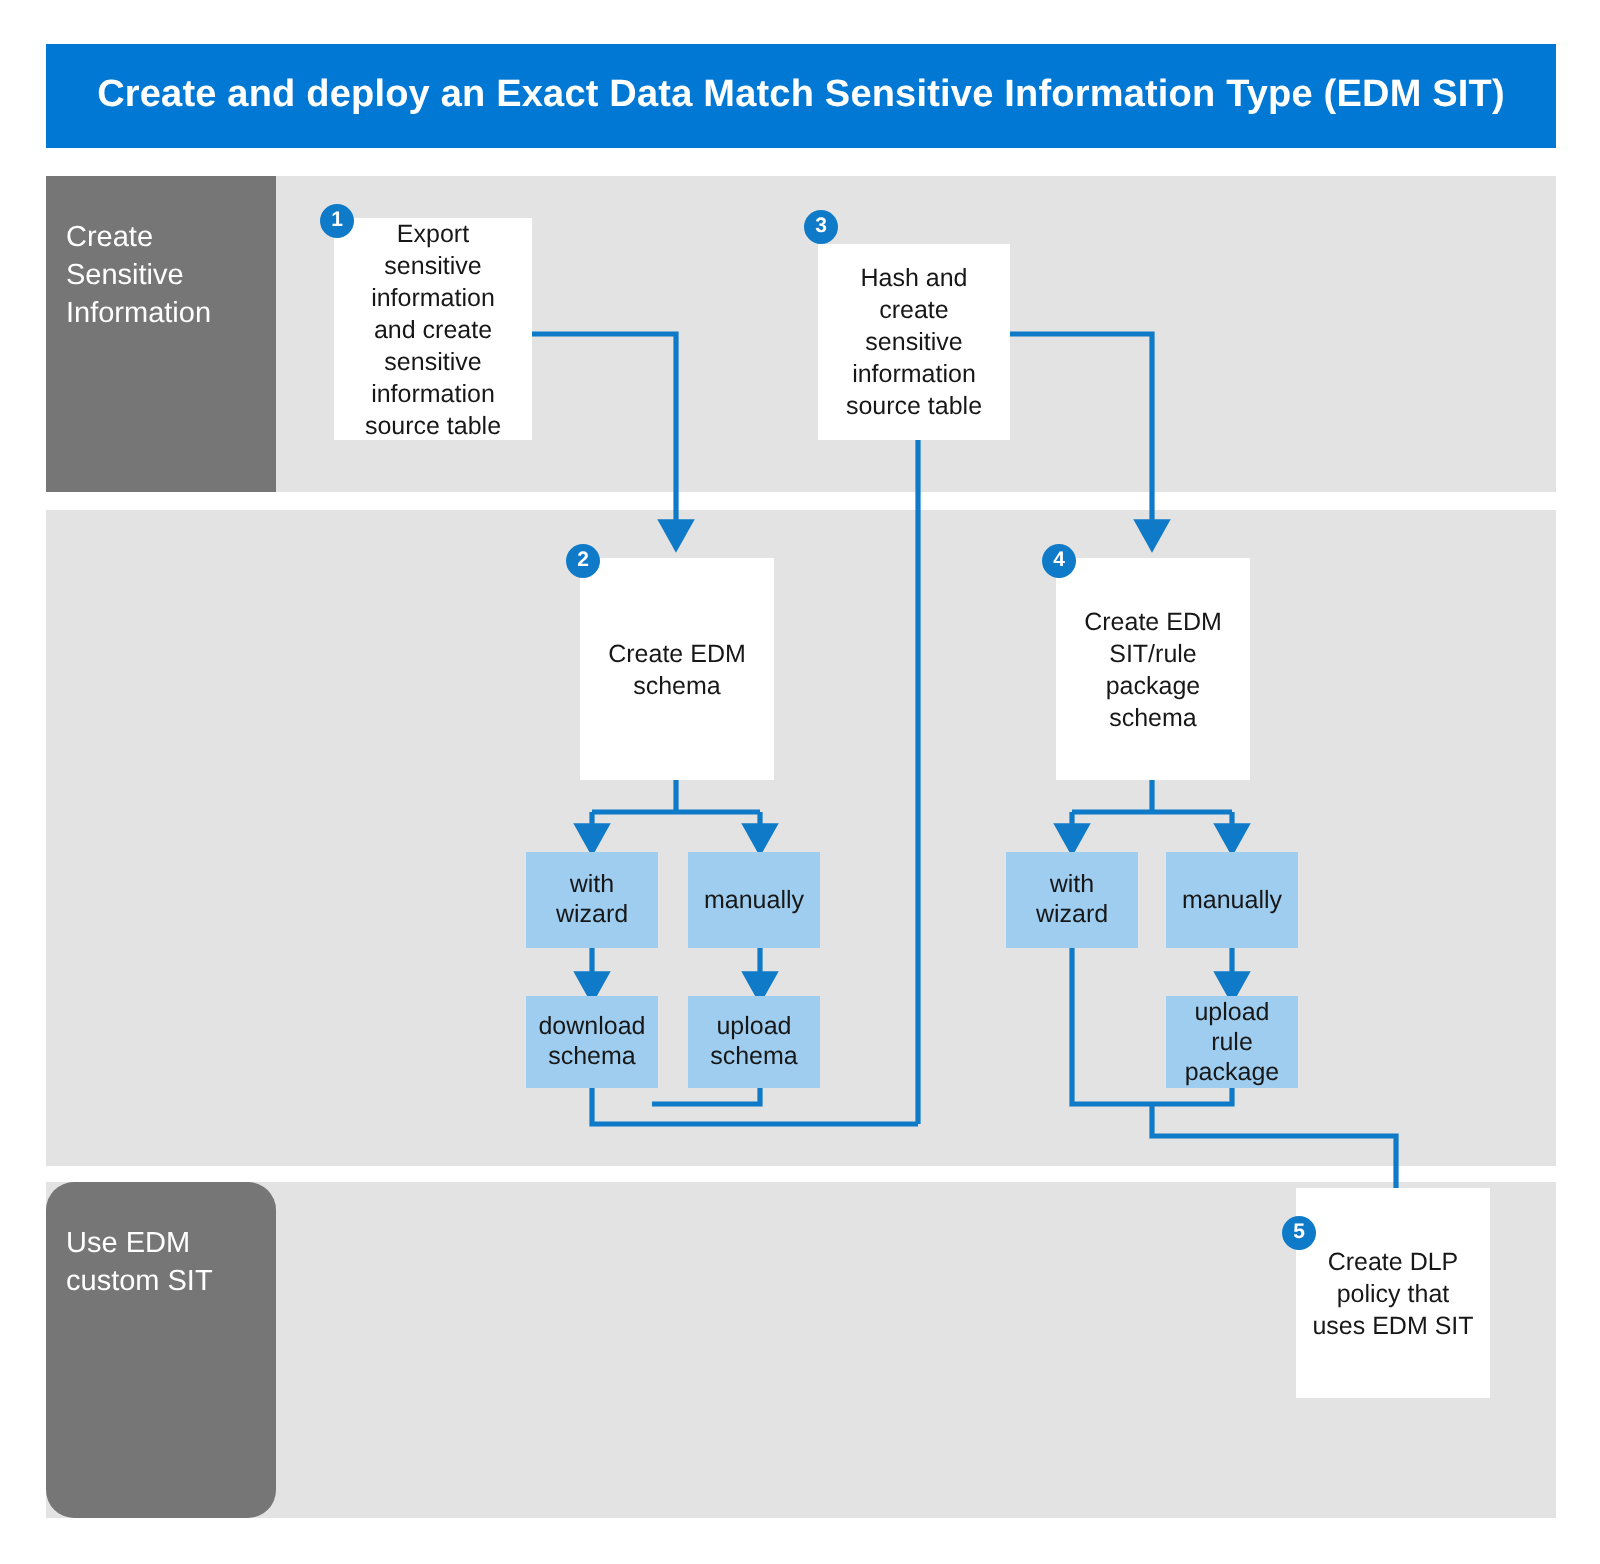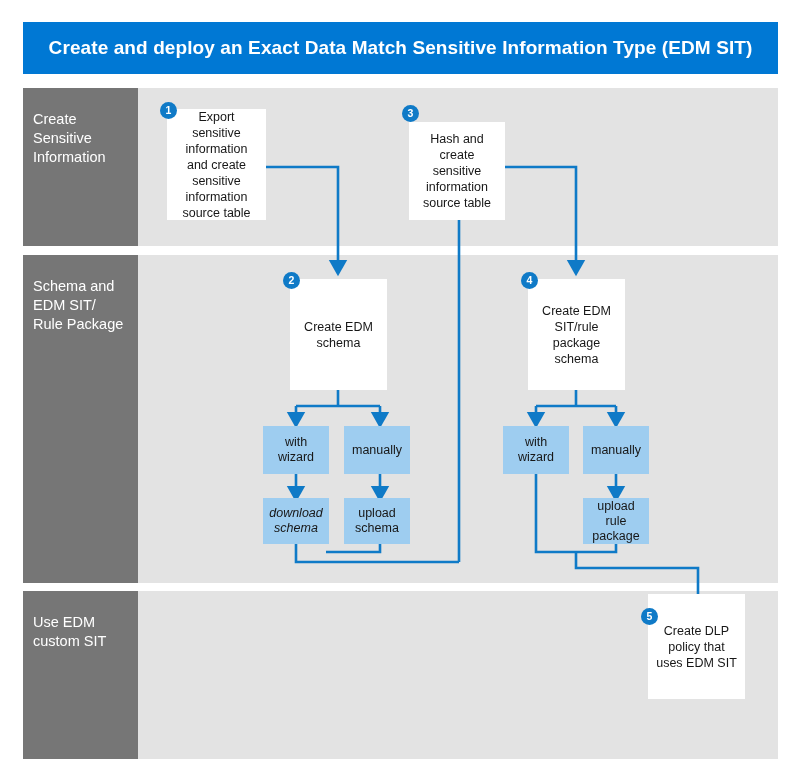--- a/index.html
+++ b/index.html
@@ -51,21 +51,21 @@
     font-weight: 500;
     line-height: 19px;
     padding: 22px 0 0 10px;
     white-space: pre-line;
   }
   #lane1-bg { top: 88px;  height: 158px; }
   #lane1-lb { top: 88px;  height: 158px; }
   #lane2-bg { top: 255px; height: 328px; }
   #lane2-lb { top: 255px; height: 328px; }
   #lane3-bg { top: 591px; height: 168px; }
-  #lane3-lb { top: 591px; height: 168px; }
+  #lane3-lb { top: 591px; height: 168px; border-radius: 14px; }
 
   
   .node {
     display: flex;
     align-items: center;
     justify-content: center;
     text-align: center;
     color: #171717;
     z-index: 5;
   }
@@ -108,23 +108,20 @@
 
   <div class="abs" id="title-bar">Create and deploy an Exact Data Match Sensitive Information Type (EDM SIT)</div>
 
   <div class="abs lane-bg" id="lane1-bg"></div>
   <div class="abs lane-bg" id="lane2-bg"></div>
   <div class="abs lane-bg" id="lane3-bg"></div>
 
   <div class="abs lane-label" id="lane1-lb">Create
 Sensitive
 Information</div>
-  <div class="abs lane-label" id="lane2-lb">Schema and
-EDM SIT/
-Rule Package</div>
   <div class="abs lane-label" id="lane3-lb">Use EDM
 custom SIT</div>
 
   <svg id="wires" viewBox="0 0 800 782" xmlns="http://www.w3.org/2000/svg">
     <defs>
       <marker id="arrow" markerWidth="9" markerHeight="9" refX="3.2" refY="4" orient="auto" markerUnits="strokeWidth">
         <path d="M0,0.4 L6.4,4 L0,7.6 Z" fill="#0f7ac7"></path>
       </marker>
     </defs>
     <g stroke="#0f7ac7" stroke-width="2.6" fill="none">
@@ -190,21 +187,21 @@
   <div class="abs badge" style="left:283px; top:272px;">2</div>
 
   <div class="abs node node-blue" style="left:263px; top:426px; width:66px; height:48px;">
     <span>with
 wizard</span>
   </div>
   <div class="abs node node-blue" style="left:344px; top:426px; width:66px; height:48px;">
     <span>manually</span>
   </div>
 
-  <div class="abs node node-blue" style="left:263px; top:498px; width:66px; height:46px;font-style:italic;">
+  <div class="abs node node-blue" style="left:263px; top:498px; width:66px; height:46px;">
     <span>download
 schema</span>
   </div>
   <div class="abs node node-blue" style="left:344px; top:498px; width:66px; height:46px;">
     <span>upload
 schema</span>
   </div>
 
   <div class="abs node node-white" style="left:528px; top:279px; width:97px; height:111px;">
     <span>Create EDM

